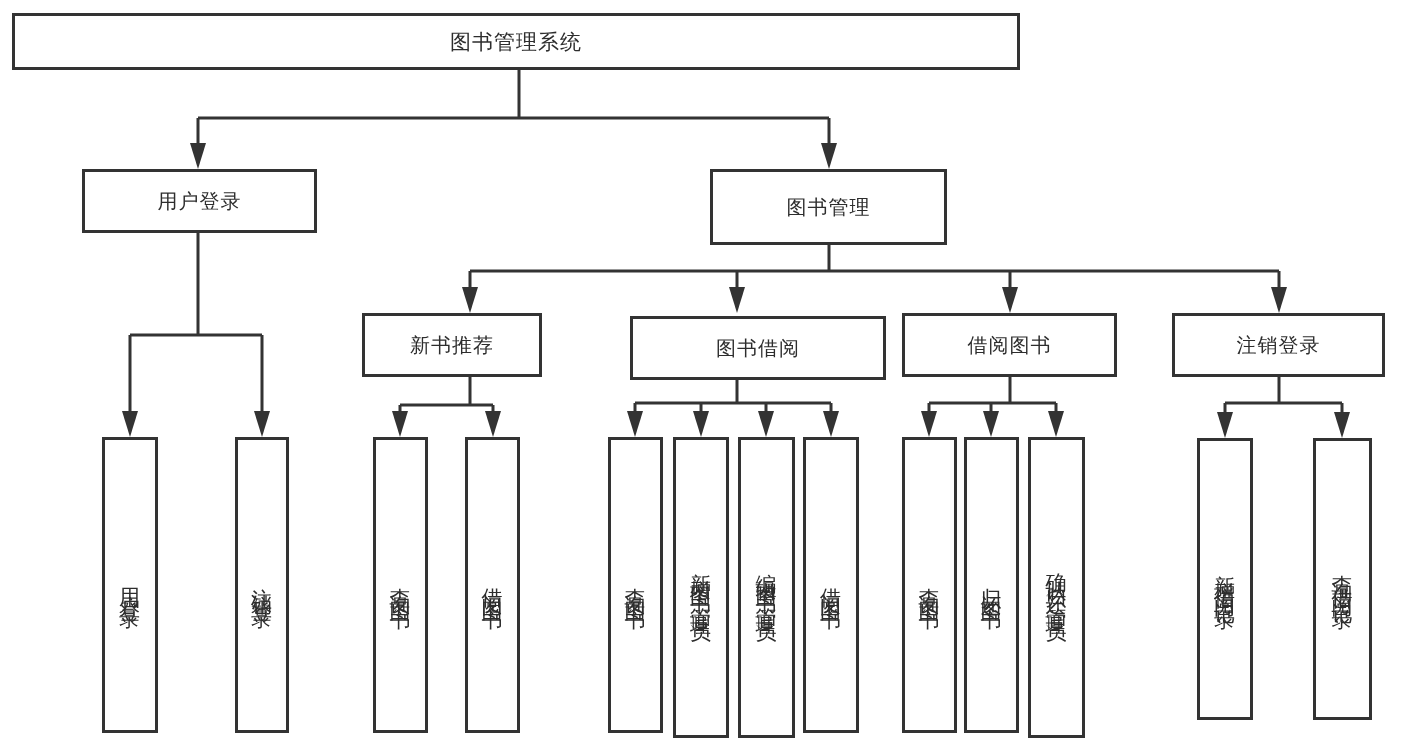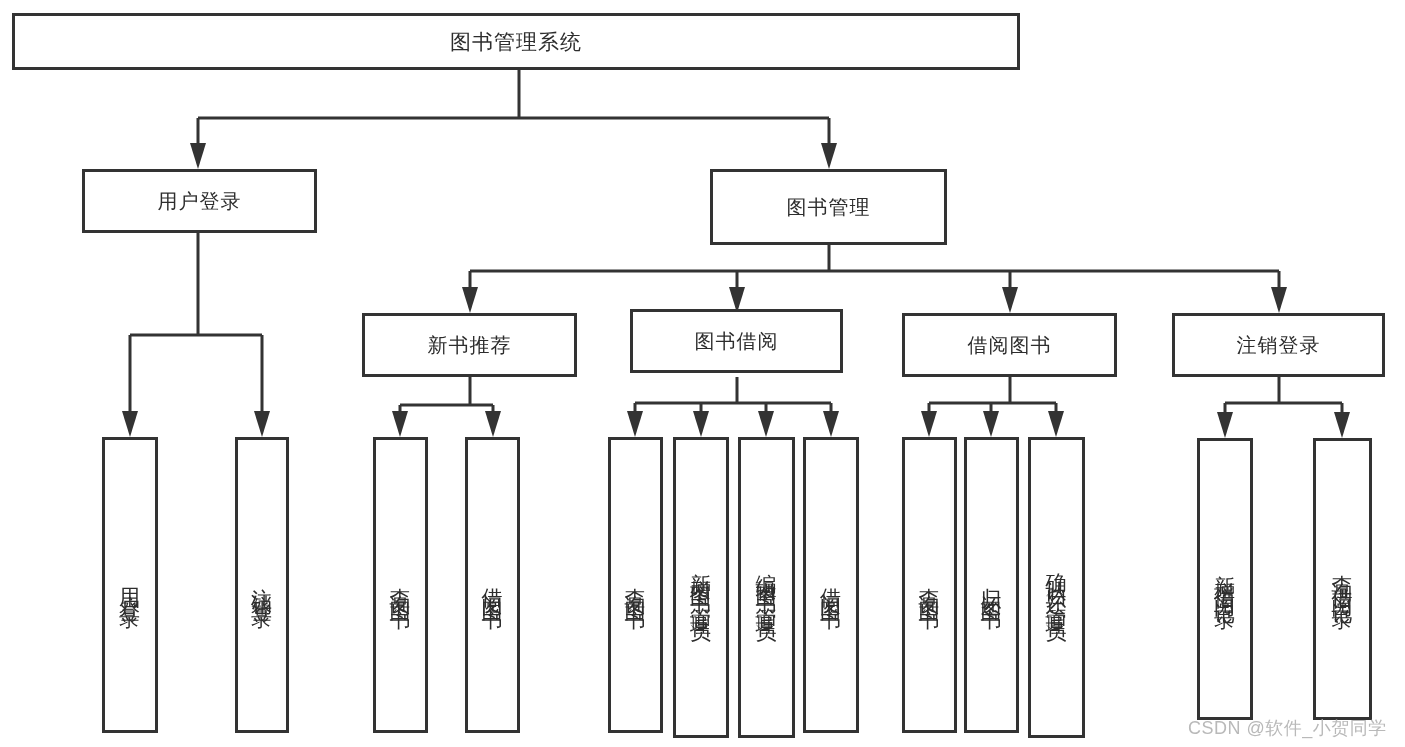--- a/index.html
+++ b/index.html
@@ -128,24 +128,24 @@
     <span class="lbl">图书管理系统</span>
   </div>
 
   <div class="node" style="left:82px;top:169px;width:235px;height:64px">
     <span class="lbl">用户登录</span>
   </div>
   <div class="node" style="left:710px;top:169px;width:237px;height:76px">
     <span class="lbl">图书管理</span>
   </div>
 
-  <div class="node" style="left:362px;top:313px;width:215px;height:64px">
+  <div class="node" style="left:362px;top:313px;width:180px;height:64px">
     <span class="lbl">新书推荐</span>
   </div>
-  <div class="node" style="left:630px;top:309px;width:213px;height:64px">
+  <div class="node" style="left:630px;top:316px;width:256px;height:64px">
     <span class="lbl">图书借阅</span>
   </div>
   <div class="node" style="left:902px;top:313px;width:215px;height:64px">
     <span class="lbl">借阅图书</span>
   </div>
   <div class="node" style="left:1172px;top:313px;width:213px;height:64px">
     <span class="lbl">注销登录</span>
   </div>
 
   <div class="node vnode" style="left:102px;top:437px;width:56px;height:296px">
@@ -185,15 +185,14 @@
     <span class="lbl">确认归还（管理员）</span>
   </div>
 
   <div class="node vnode" style="left:1197px;top:438px;width:56px;height:282px">
     <span class="lbl">新增借阅记录</span>
   </div>
   <div class="node vnode" style="left:1313px;top:438px;width:59px;height:282px">
     <span class="lbl">查询借阅记录</span>
   </div>
 
-  <div class="watermark">CSDN @软件_小贺同学</div>
 
 </div>
 
 </body></html>

